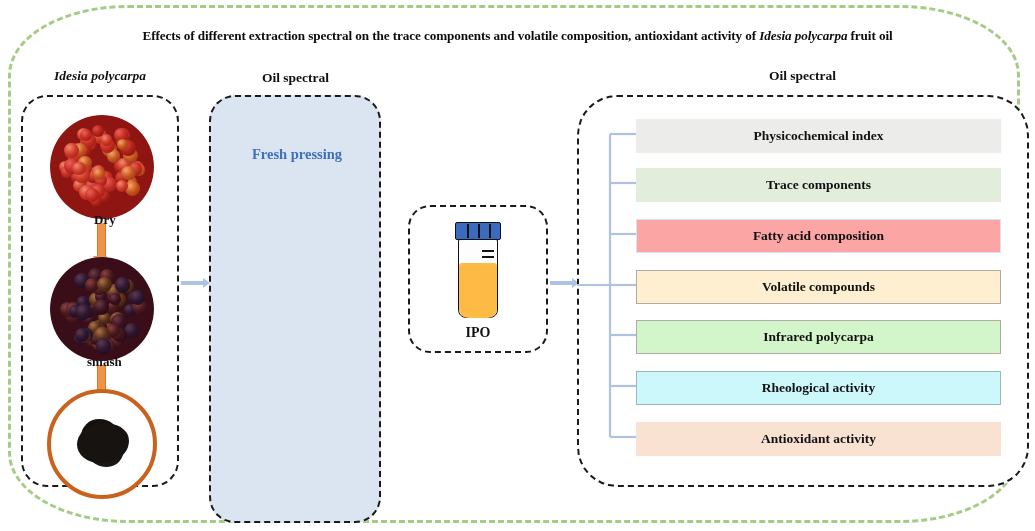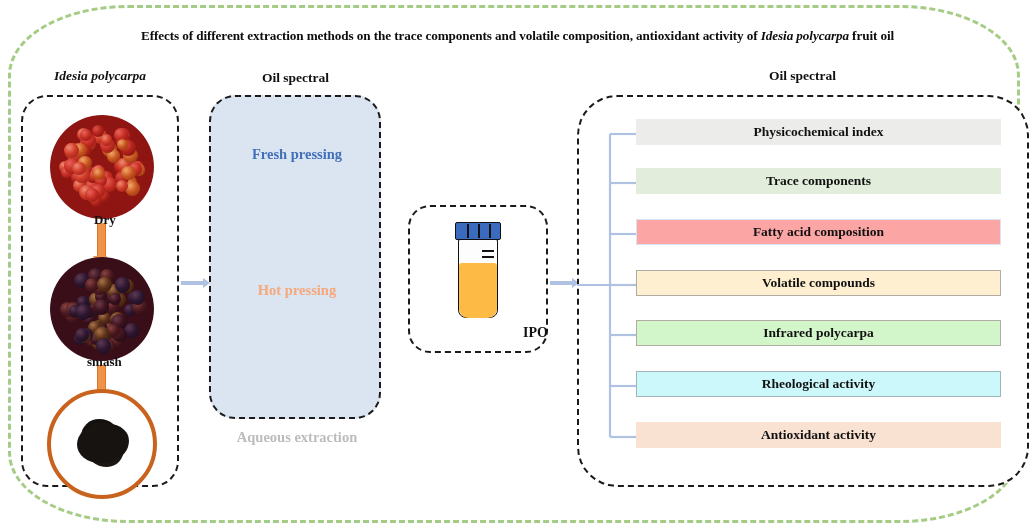--- a/index.html
+++ b/index.html
@@ -144,21 +144,21 @@
     color: #111;
     white-space: nowrap;
   }
   #label-dry   { left: 94px; top: 212px; }
   #label-smash { left: 87px; top: 354px; }
 
   
   #panel-extraction {
     position: absolute;
     left: 209px; top: 95px;
-    width: 172px; height: 324px;
+    width: 172px; height: 428px;
     border: 2.2px dashed #1a1a1a;
     border-radius: 26px;
     box-sizing: border-box;
     background: #dbe5f1;
   }
   .method {
     position: absolute;
     left: 0; width: 172px;
     text-align: center;
     font-size: 14.5px;
@@ -210,39 +210,39 @@
   }
   .grad {
     position: absolute; right: 7px;
     height: 2px; background: #111;
   }
   #grad1 { top: 28px; width: 12px; }
   #grad2 { top: 34px; width: 12px; }
   #ipo-label {
     position: absolute;
     left: 408px; top: 325px; width: 140px;
-    text-align: right;
+    text-align: center;
     font-size: 14px; font-weight: bold; color: #111;
   }
 
   
   #panel-quality {
     position: absolute;
     left: 577px; top: 95px;
     width: 452px; height: 392px;
     border: 2.2px dashed #1a1a1a;
     border-radius: 40px;
     box-sizing: border-box;
     background: #fff;
   }
   .qbox {
     position: absolute;
     left: 636px;
     width: 365px;
-    height: 26px;
+    height: 34px;
     display: flex;
     align-items: center;
     justify-content: center;
     font-size: 13.5px;
     font-weight: bold;
     color: #111;
     box-sizing: border-box;
   }
   .qbox.b0 { top: 119px; }
   .qbox.b1 { top: 168px; }
@@ -274,21 +274,21 @@
   #link2 { left: 550px; top: 278px; width: 30px; }
   #link2 .ln { width: 24px; }
   #link2 .hd { left: 22px; }
 </style>
 </head>
 <body>
 
 <div id="outer-frame"></div>
 
 <div id="title">
-  <span>Effects of different extraction methods on the trace components and volatile composition, antioxidant activity of </span><span class="ital">Idesia polycarpa</span><span> fruit oil</span>
+  <span>Effects of different extraction spectral on the trace components and volatile composition, antioxidant activity of </span><span class="ital">Idesia polycarpa</span><span> fruit oil</span>
 </div>
 
 <div class="panel-caption" id="cap-idesia">Idesia polycarpa</div>
 
 <div id="panel-idesia">
 
   <div class="bowl" id="bowl-fresh">
     <div class="berries" id="berries-fresh">
         <div class="berry" style="left: 81px; top: 45.7px; width: 13px; height: 13px; background: radial-gradient(circle at 34% 30%, rgb(240, 139, 114) 0%, rgb(207, 58, 40) 46%, rgb(142, 26, 18) 100%);"></div>
         <div class="berry" style="left: 9.1px; top: 45.7px; width: 11.9px; height: 11.9px; background: radial-gradient(circle at 34% 30%, rgb(240, 139, 114) 0%, rgb(207, 58, 40) 46%, rgb(142, 26, 18) 100%);"></div>
@@ -437,22 +437,20 @@
 
 <div class="link-arrow" id="link1">
   <div class="ln"></div>
     <div class="hd"></div>
 </div>
 
 <div class="panel-caption" id="cap-extraction">Oil spectral</div>
 
 <div id="panel-extraction">
   <div class="method m0" style="color: rgb(66, 112, 184);">Fresh pressing</div>
-  <div class="method m2" style="color: rgb(246, 168, 123);">Hot pressing</div>
-  <div class="method m4" style="color: rgb(188, 188, 188);">Aqueous extraction</div>
 </div>
 
 <div id="panel-ipo"></div>
 
 <div id="bottle">
   <div id="bottle-body"></div>
   <div id="bottle-oil"></div>
   <div class="grad" id="grad1"></div>
   <div class="grad" id="grad2"></div>
   <div id="bottle-cap">

